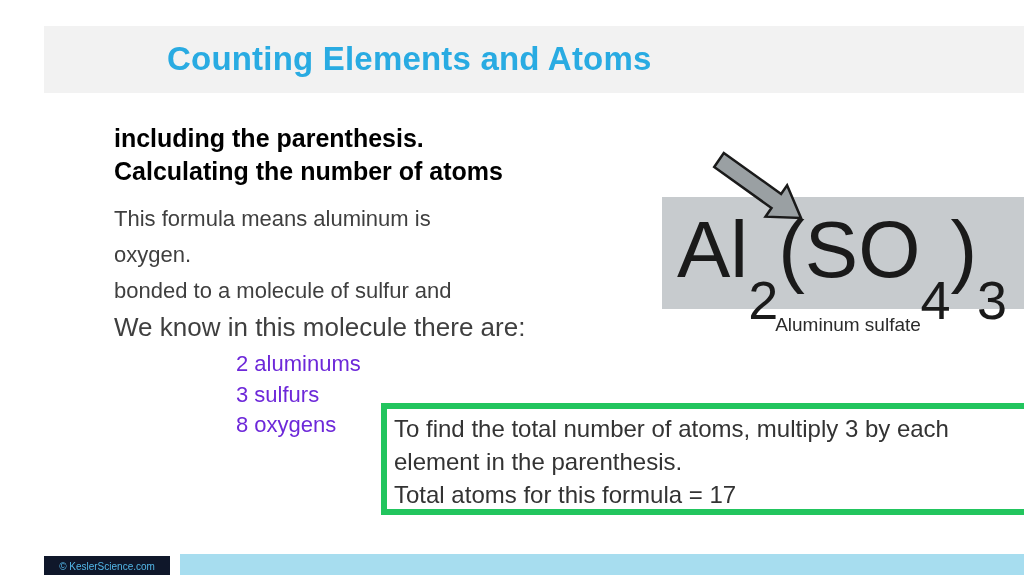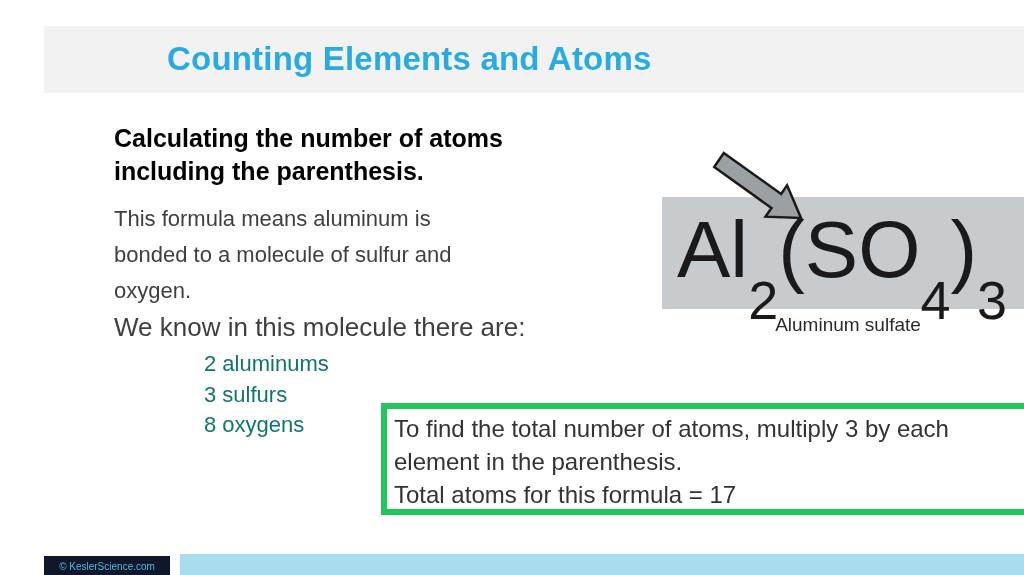--- a/index.html
+++ b/index.html
@@ -11,21 +11,21 @@
 
   .header-band{position:absolute;left:0;top:26px;width:1024px;height:67px;background:#f2f2f2;}
   .title{
     position:absolute;left:123px;top:40px;
     font-size:33px;font-weight:bold;color:#29abe2;letter-spacing:0.2px;
   }
 
   .heading{position:absolute;left:70px;top:122px;font-size:25px;font-weight:bold;color:#000000;line-height:33px;}
   .para{position:absolute;left:70px;top:201px;font-size:22px;color:#3f3f3f;line-height:36px;}
   .intro{position:absolute;left:70px;top:312px;font-size:26px;color:#3f3f3f;}
-  .counts{position:absolute;left:160px;top:349px;font-size:22px;color:#0f766e;line-height:30.5px;}
+  .counts{position:absolute;left:192px;top:349px;font-size:22px;color:#6d28d9;line-height:30.5px;}
 
   .formula-panel{position:absolute;left:618px;top:197px;width:372px;height:112px;background:#c7cbce;}
   .formula{
     position:absolute;left:633px;top:210px;
     font-size:80px;color:#1a1a1a;line-height:1;white-space:nowrap;
   }
   .formula .sub{font-size:54px;vertical-align:-42px;}
   .formula-caption{
     position:absolute;left:618px;top:314px;width:372px;text-align:center;
     font-size:19px;color:#2b2b2b;
@@ -47,28 +47,28 @@
 </style>
 </head>
 <body>
 
 <div class="slide">
 
   <div class="header-band"></div>
   <div class="title">Counting Elements and Atoms</div>
 
   <div class="heading">
+    <div>including the parenthesis.</div>
     <div>Calculating the number of atoms</div>
-    <div>including the parenthesis.</div>
   </div>
 
   <div class="para">
     <div>This formula means aluminum is</div>
+    <div>oxygen.</div>
     <div>bonded to a molecule of sulfur and</div>
-    <div>oxygen.</div>
   </div>
 
   <div class="intro">We know in this molecule there are:</div>
 
   <div class="counts">
     <div>2 aluminums</div>
     <div>3 sulfurs</div>
     <div>8 oxygens</div>
   </div>
 

